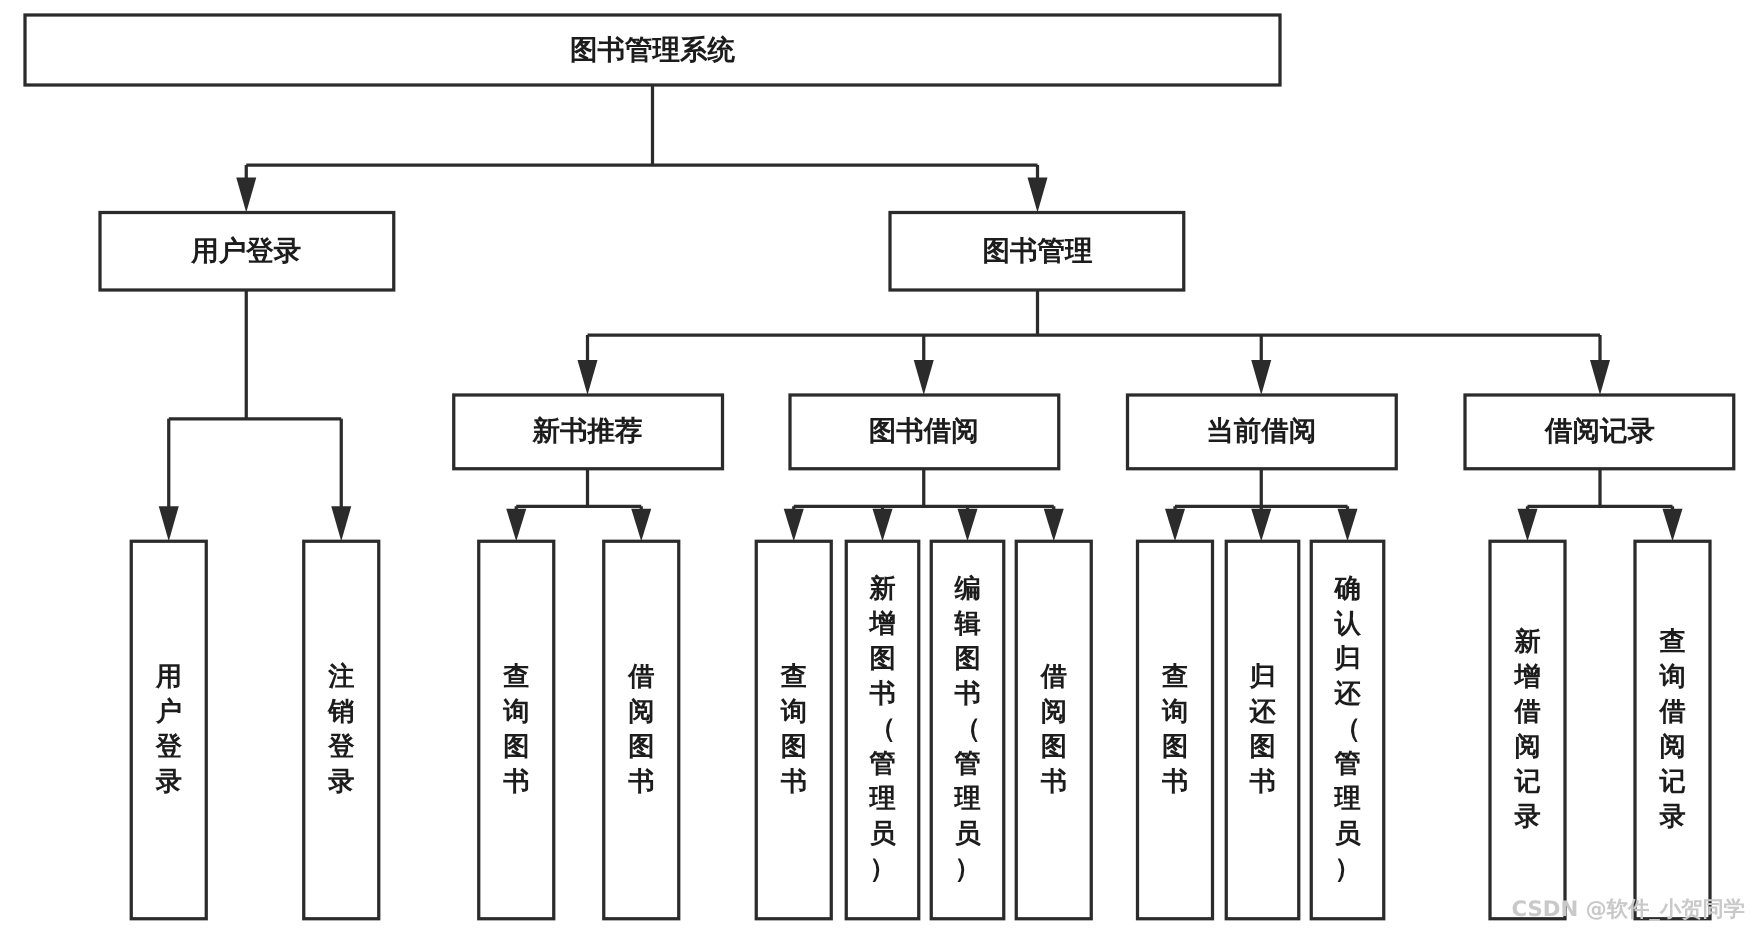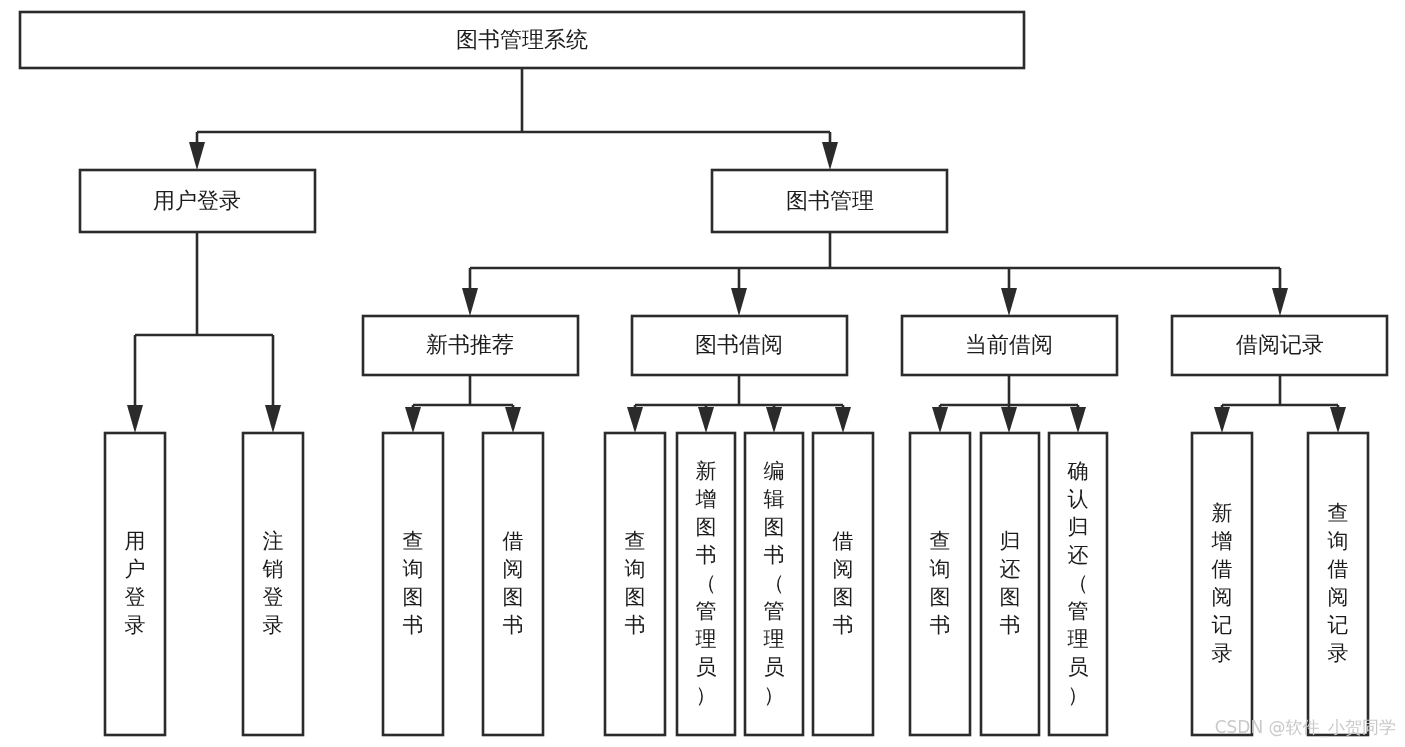--- a/index.html
+++ b/index.html
@@ -11,20 +11,21 @@
   body {
     width: 1405px;
     height: 747px;
     font-family: "DejaVu Sans", "Liberation Sans", sans-serif;
     overflow: hidden;
   }
   #diagram-root {
     position: relative;
     width: 1225px;
     height: 747px;
+    font-weight: bold;
   }
   svg.diagram {
     display: block;
     width: 1405px;
     height: 747px;
   }
   .node-box {
     fill: #ffffff;
     stroke: #2b2b2b;
     stroke-width: 2.6;

